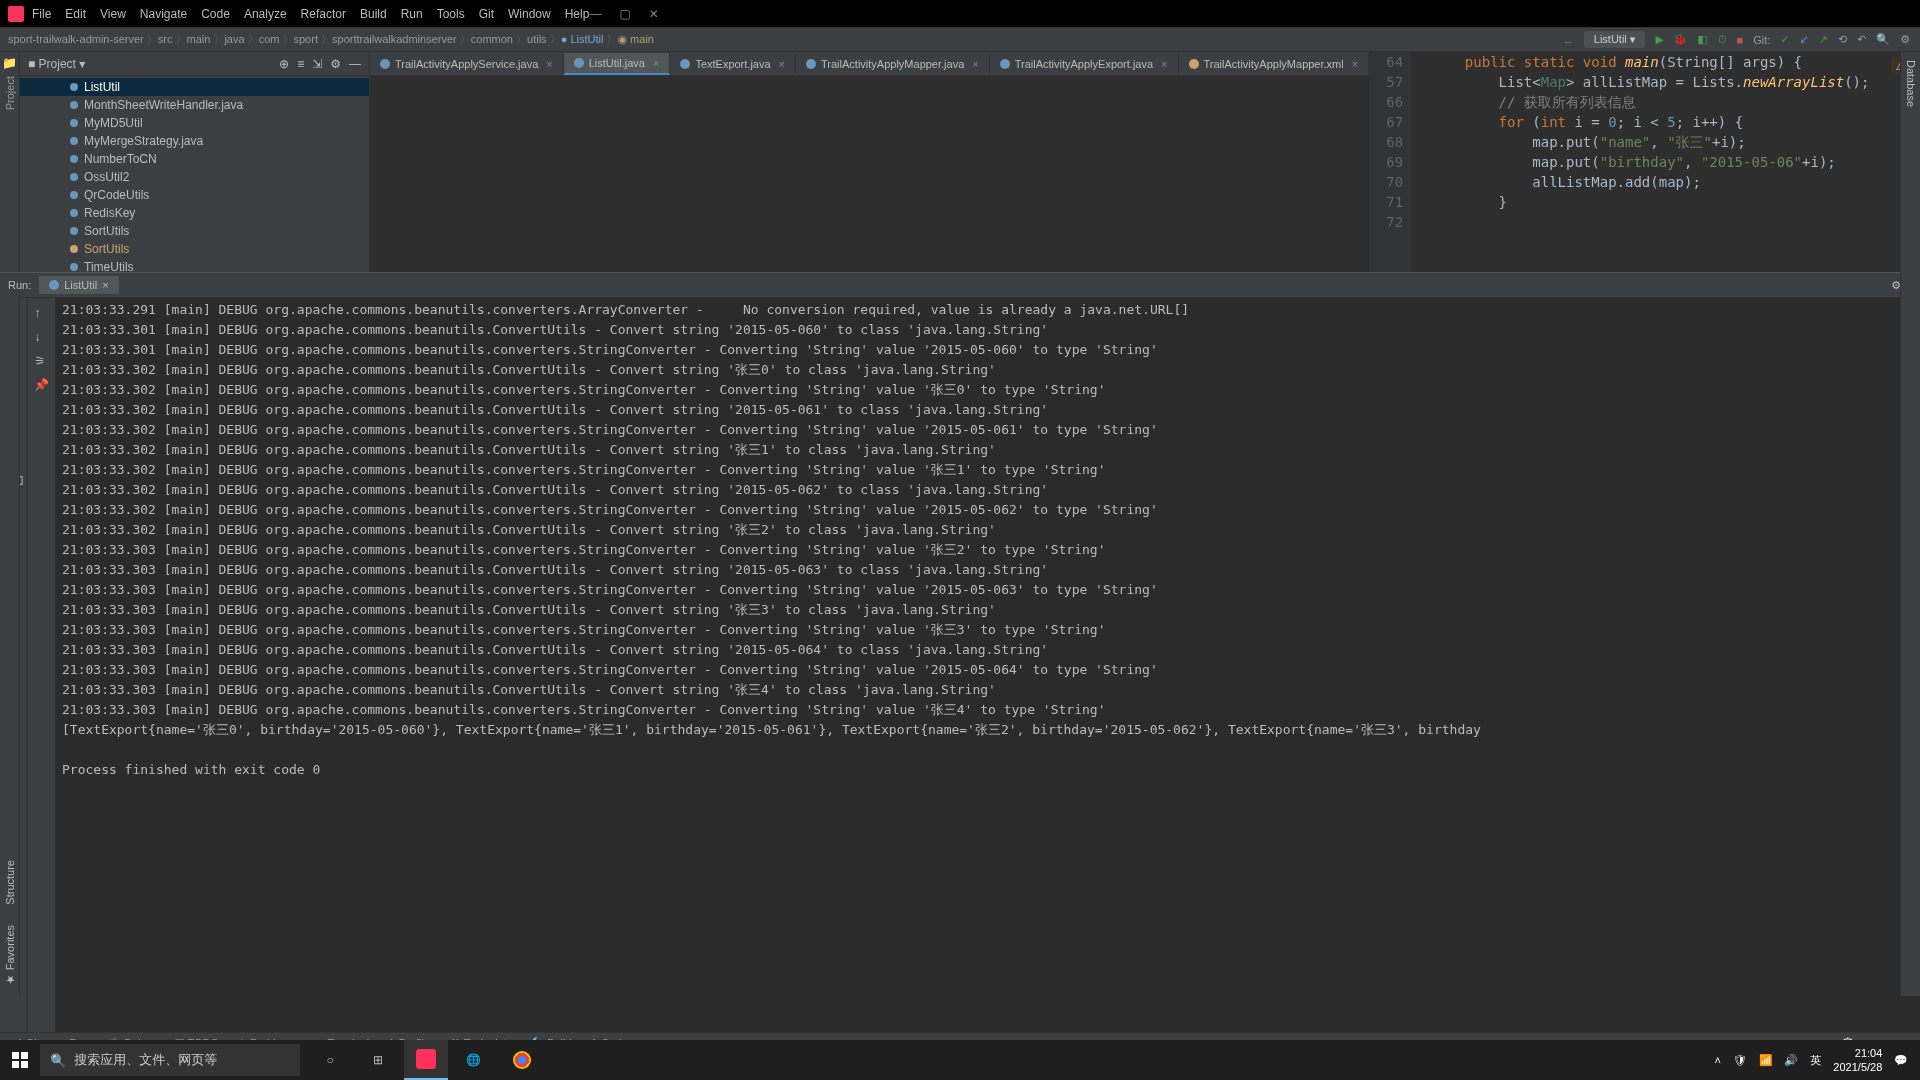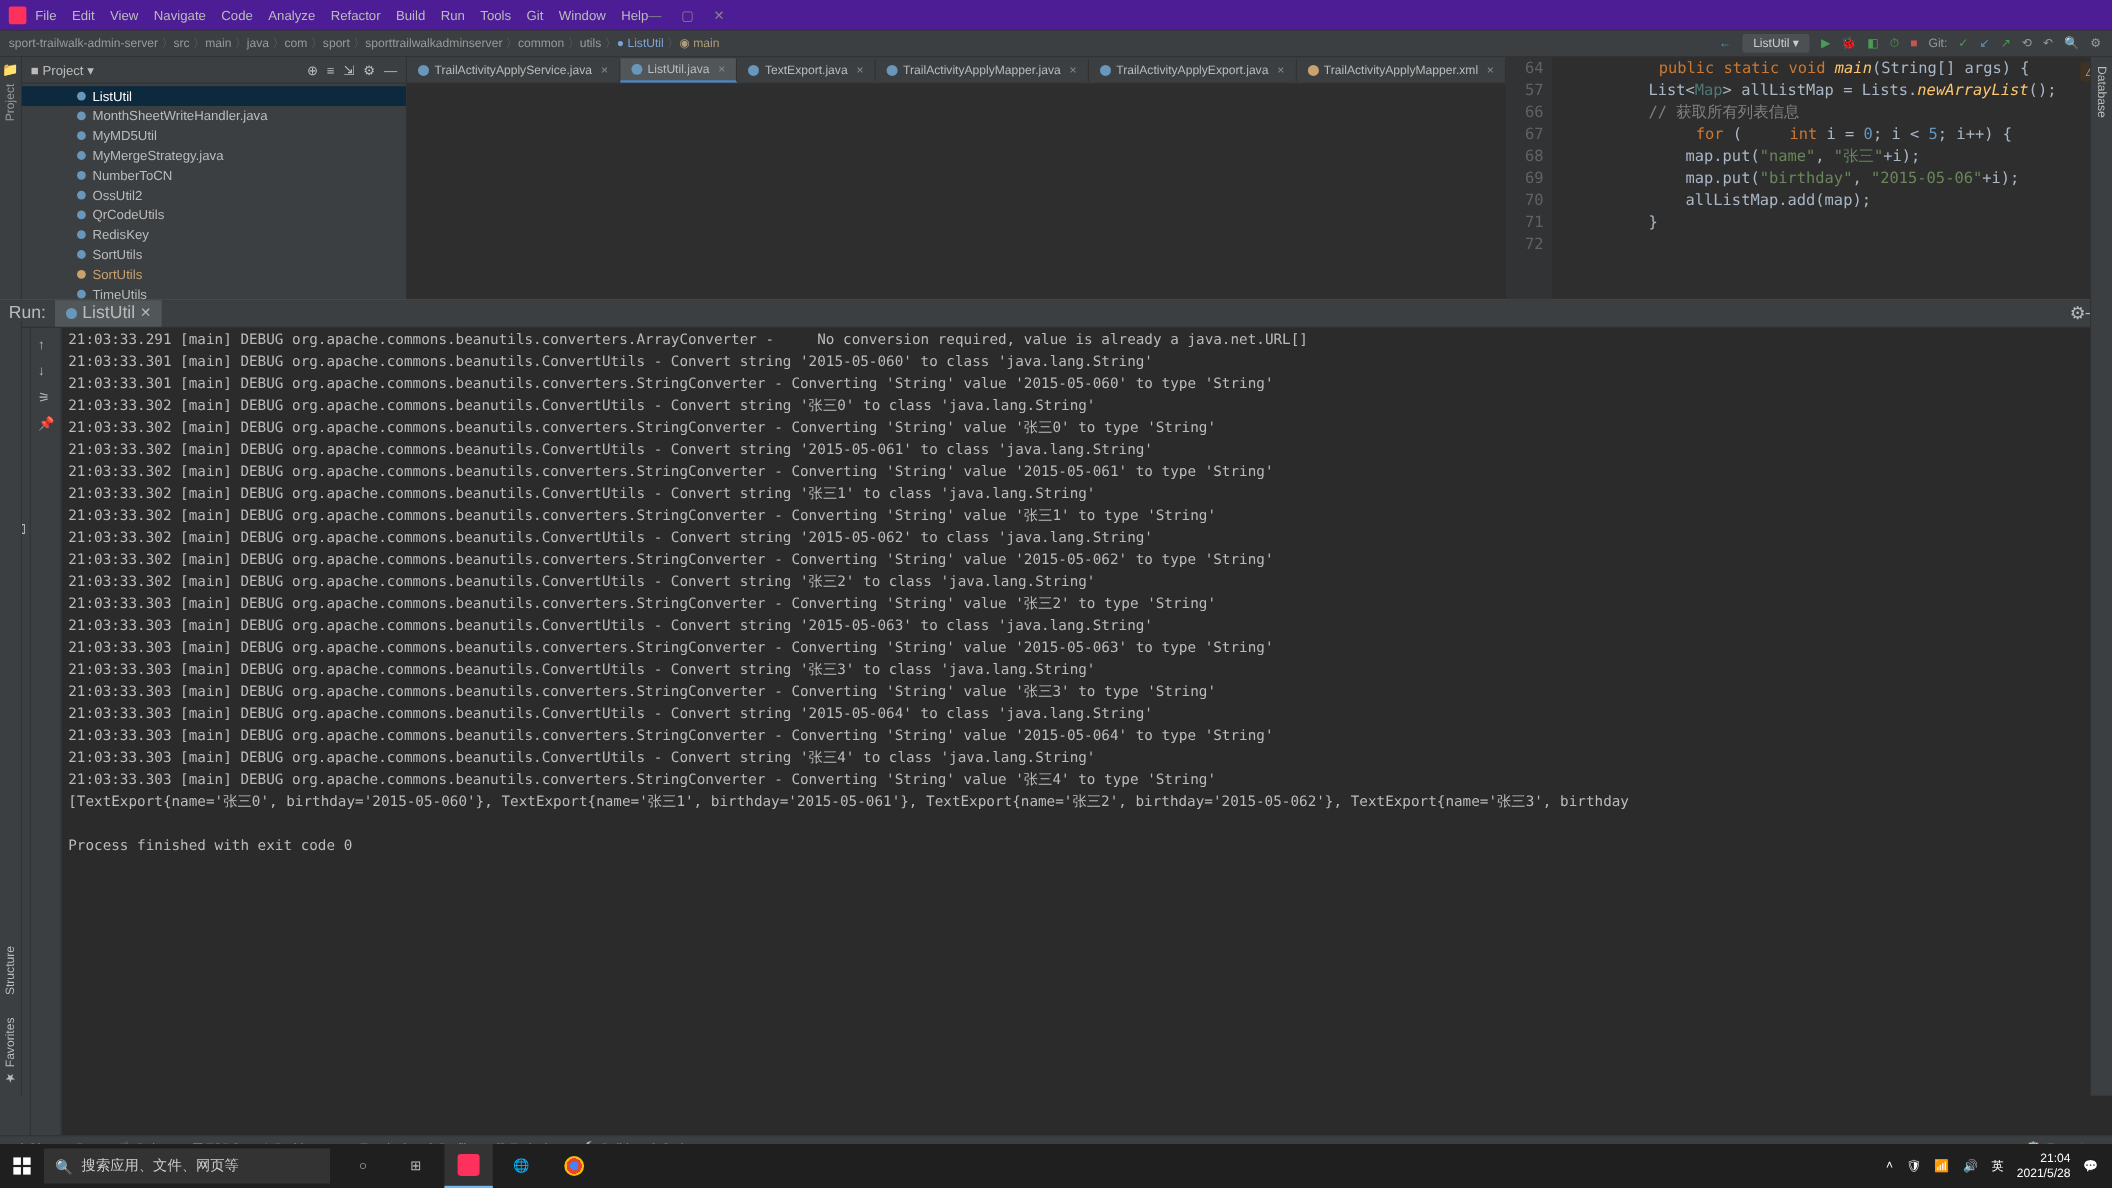--- a/index.html
+++ b/index.html
@@ -8,21 +8,21 @@
   font-size: 12px;
   background: #3c3f41;
   color: #bbbbbb;
   width: 1920px;
   height: 1080px;
   overflow: hidden;
   position: relative;
 }
 .titlebar {
   height: 28px;
-  background: #4c1d95;
+  background: #000000;
   display: flex;
   align-items: center;
   padding: 0 8px;
   border-bottom: 1px solid #323232;
 }
 .titlebar .logo { width: 16px; height: 16px; background: #fe315d; border-radius: 2px; margin-right: 8px; }
 .titlebar .menu { display: flex; gap: 14px; color: #bbbbbb; }
 .titlebar .menu span { cursor: pointer; }
 .titlebar .wintitle { flex: 1; text-align: center; color: #888; margin-left: -220px; }
 .titlebar .wctrls { display: flex; gap: 18px; color: #888; }
@@ -54,31 +54,31 @@
 .editor { flex: 1; display: flex; background: rgba(43, 43, 43, 0.85); }
 .editor .tabs { height: 24px; display: flex; align-items: center; border-bottom: 1px solid #323232; background: #3c3f41; font-size: 11px; }
 .editor .tabs .tab { padding: 4px 10px; color: #bbb; display: flex; align-items: center; gap: 5px; border-right: 1px solid #323232; }
 .editor .tabs .tab.active { background: #515658; border-bottom: 2px solid #4a88c7; }
 .editor .tabs .tab .cl { color: #888; margin-left: 3px; }
 .editor .body { flex: 1; display: flex; font-family: "Consolas", monospace; font-size: 14px; }
 .editor .gutter { width: 42px; text-align: right; padding-right: 8px; color: #606366; background: #313335; }
 .editor .gutter div { height: 20px; line-height: 20px; }
 .editor .code { flex: 1; padding-left: 20px; color: #a9b7c6; }
 .editor .code div { height: 20px; line-height: 20px; white-space: pre; }
-.kw { color: #cc7832; margin-left: 43px; }
+.kw { color: #cc7832; }
 .str { color: #6a8759; }
 .com { color: #808080; }
 .num { color: #6897bb; }
 .fn { color: #ffc66d; font-style: italic; }
 .typ { color: #507874; }
 .right-stripe { width: 20px; background: #3c3f41; border-left: 1px solid #323232; }
 .right-stripe .marks { display: flex; flex-direction: column; align-items: center; padding-top: 4px; gap: 2px; }
 .right-stripe .mk { width: 8px; height: 3px; }
 .run-panel { border-top: 1px solid #555; background: #2b2b2b; display: flex; flex-direction: column; height: 760px; }
-.run-panel .rh { height: 24px; background: #3c3f41; display: flex; align-items: center; padding: 12px 8px; font-size: 16px; border-bottom: 1px solid #323232; }
+.run-panel .rh { height: 24px; background: #3c3f41; display: flex; align-items: center; padding: 12px 8px; font-size: 11px; border-bottom: 1px solid #323232; }
 .run-panel .rh .rtab { background: #515658; padding: 3px 10px; margin-left: 8px; display: flex; align-items: center; gap: 5px; }
 .run-panel .rbody { flex: 1; display: flex; overflow: hidden; }
 .run-panel .rtb { width: 28px; background: #3c3f41; border-right: 1px solid #323232; display: flex; flex-direction: column; align-items: center; gap: 10px; padding-top: 8px; }
 .run-panel .rtb span { width: 14px; height: 14px; display: block; }
 .run-panel .console { flex: 1; font-family: "Consolas", monospace; font-size: 13px; color: #bbbbbb; padding: 2px 6px; overflow: auto; white-space: pre; line-height: 20px; }
 .bottom-bar { height: 22px; background: #3c3f41; border-top: 1px solid #323232; display: flex; align-items: center; padding: 0 10px; gap: 18px; font-size: 11px; color: #999; }
 .bottom-bar .bi { display: flex; align-items: center; gap: 5px; }
 .status-bar { height: 22px; background: #3c3f41; border-top: 1px solid #323232; display: flex; align-items: center; padding: 0 10px; font-size: 11px; color: #999; }
 .status-bar .sr { margin-left: auto; display: flex; gap: 14px; }
 .taskbar { position: absolute; bottom: 0; left: 0; right: 0; height: 40px; background: #1f1f1f; display: flex; align-items: center; }

